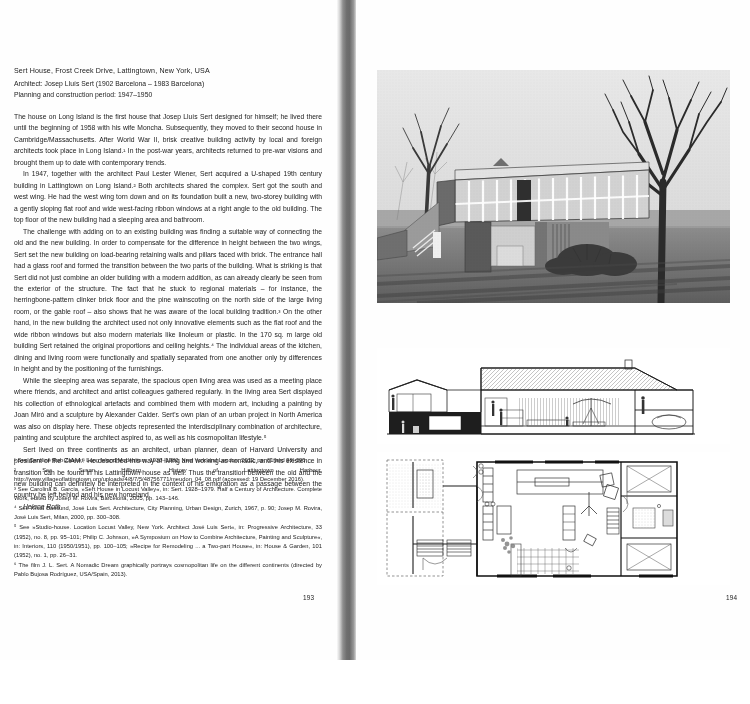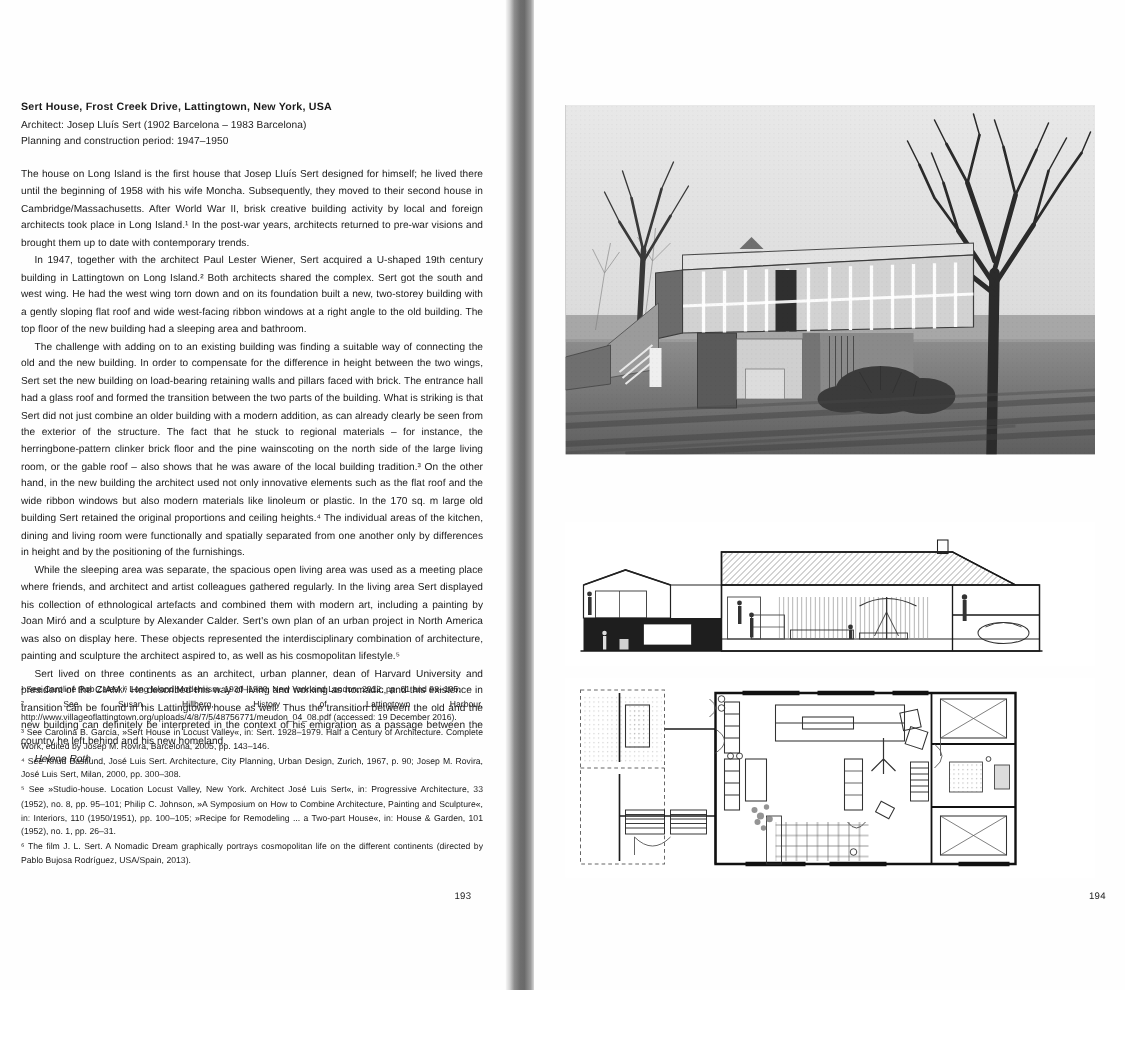--- a/index.html
+++ b/index.html
@@ -67,21 +67,21 @@
 
   
   .text-col {
     position: absolute;
     left: 14px;
     top: 66px;
     width: 308px;
   }
   .title {
     font-size: 7.1px;
-    font-weight: bold;
+    font-weight: normal;
     letter-spacing: 0.02em;
     line-height: 1.55;
     margin: 0 0 1px 0;
   }
   .subline {
     font-size: 6.8px;
     line-height: 1.62;
     margin: 0;
     letter-spacing: 0.005em;
   }

